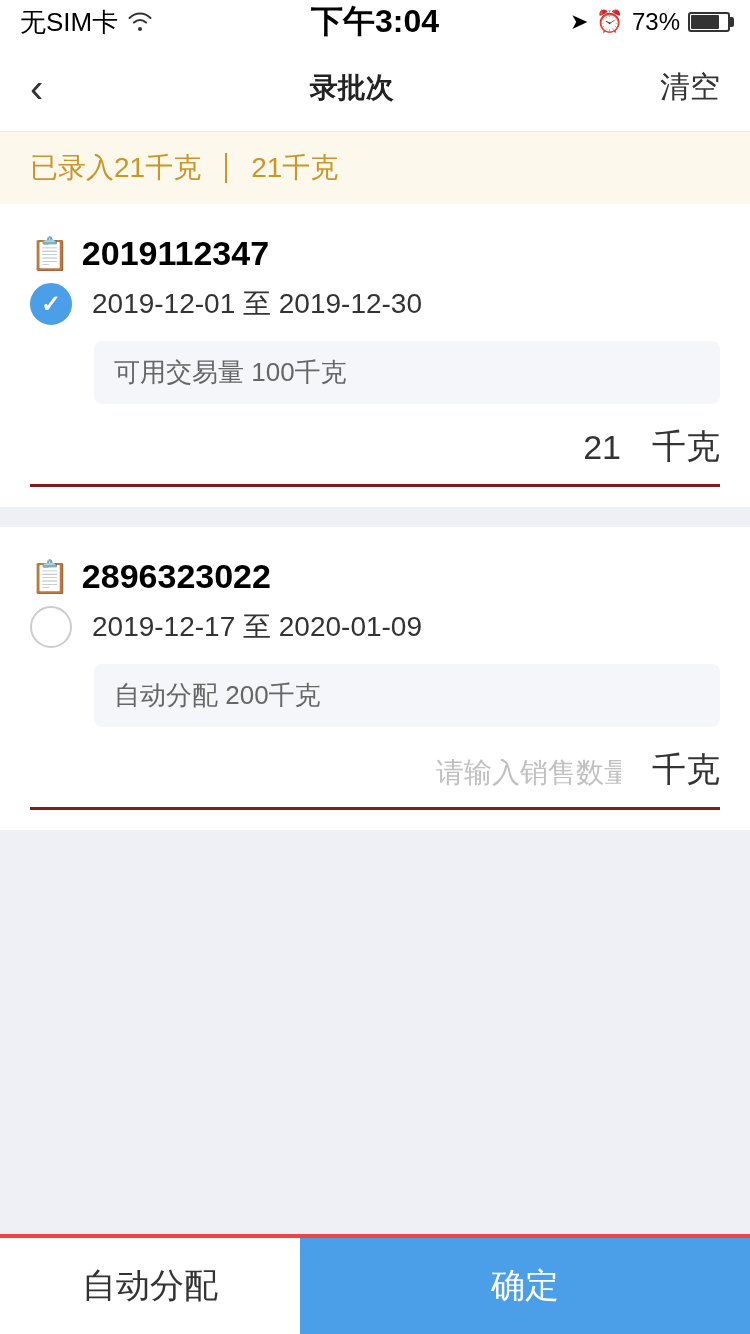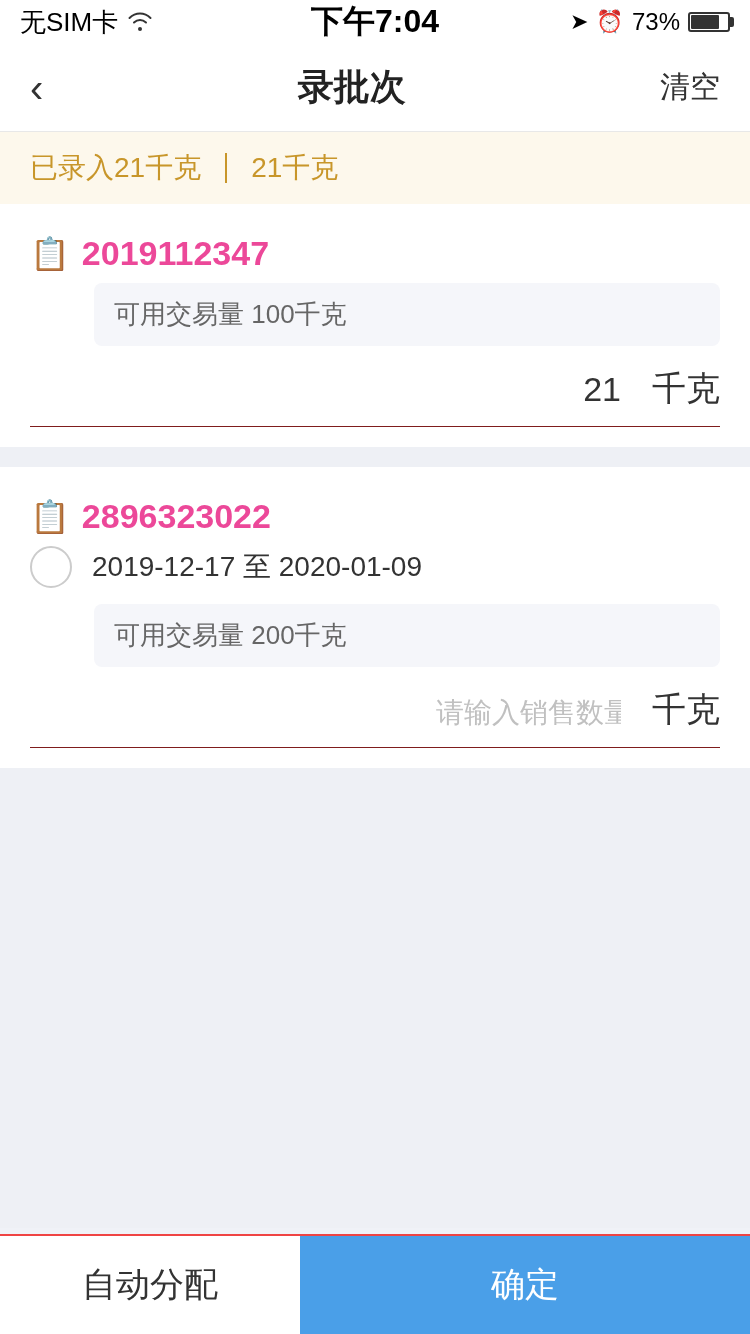--- a/index.html
+++ b/index.html
@@ -82,21 +82,21 @@
       padding: 0 30px;
       border-bottom: 1px solid #e8e8e8;
     }
     .nav-back {
       font-size: 40px;
       color: #333;
       cursor: pointer;
       line-height: 1;
     }
     .nav-title {
-      font-size: 36px;
+      font-size: 28px;
       font-weight: 600;
       color: #222;
     }
     .nav-clear {
       font-size: 30px;
       color: #333;
       cursor: pointer;
     }
 
     
@@ -141,21 +141,21 @@
       gap: 12px;
       margin-bottom: 10px;
     }
     .batch-icon {
       font-size: 32px;
       color: #555;
     }
     .batch-id {
       font-size: 34px;
       font-weight: 600;
-      color: #ec4899;
+      color: #000000;
     }
 
     .batch-date-row {
       display: flex;
       align-items: center;
       gap: 20px;
       margin-bottom: 16px;
     }
     .radio-btn {
       width: 42px;
@@ -195,21 +195,21 @@
       font-size: 26px;
       color: #666;
       margin-bottom: 20px;
     }
 
     .batch-input-row {
       display: flex;
       align-items: center;
       justify-content: flex-end;
       padding: 0 0 14px 0;
-      border-bottom: 1px solid #7f1d1d;
+      border-bottom: 3px solid #7f1d1d;
     }
     .batch-input {
       text-align: right;
       font-size: 34px;
       color: #333;
       border: none;
       outline: none;
       background: transparent;
       width: 200px;
     }
@@ -231,21 +231,21 @@
 
     
     .bottom-bar {
       position: fixed;
       bottom: 0;
       left: 0;
       width: 750px;
       height: 100px;
       display: flex;
       background: #fff;
-      border-top: 2px solid #ef4444;
+      border-top: 4px solid #ef4444;
     }
     .btn-auto {
       flex: 1;
       height: 100%;
       background: #fff;
       border: none;
       font-size: 34px;
       color: #333;
       cursor: pointer;
       display: flex;
@@ -278,21 +278,21 @@
   <div class="status-left">
     <span>无SIM卡</span>
     <span>
       <svg width="28" height="20" viewBox="0 0 28 20" fill="none">
         <path d="M14 16a2 2 0 110 4 2 2 0 010-4z" fill="#333"></path>
         <path d="M8 11.5C9.8 9.8 11.8 9 14 9s4.2.8 6 2.5" stroke="#333" stroke-width="2" stroke-linecap="round" fill="none"></path>
         <path d="M3.5 7C6.5 4 10 2.5 14 2.5S21.5 4 24.5 7" stroke="#333" stroke-width="2" stroke-linecap="round" fill="none"></path>
       </svg>
     </span>
   </div>
-  <div class="status-center">下午7:04</div>
+  <div class="status-center">下午3:04</div>
   <div class="status-right">
     <span style="font-size:22px;">➤</span>
     <span style="font-size:22px;">⏰</span>
     <span style="font-size:24px;">73%</span>
     <div class="battery-bar">
       <div class="battery-fill"></div>
     </div>
   </div>
 </div>
 
@@ -307,39 +307,43 @@
   <div class="info-divider"></div>
   <span class="info-text-value">21千克</span>
 </div>
 
 <div class="content">
   <div class="batch-item">
     <div class="batch-header">
       <span class="batch-icon">📋</span>
       <span class="batch-id">2019112347</span>
     </div>
+    <div class="batch-date-row">
+      <div class="radio-btn selected"></div>
+      <span class="batch-date">2019-12-01 至 2019-12-30</span>
+    </div>
     <div class="batch-qty-box">可用交易量 100千克</div>
     <div class="batch-input-row">
       <input class="batch-input" type="number" value="21" style="">
       <span class="batch-unit">千克</span>
     </div>
   </div>
 
   <div class="section-separator"></div>
 
   <div class="batch-item">
     <div class="batch-header">
       <span class="batch-icon">📋</span>
       <span class="batch-id">2896323022</span>
     </div>
     <div class="batch-date-row">
       <div class="radio-btn unselected"></div>
       <span class="batch-date">2019-12-17 至 2020-01-09</span>
     </div>
-    <div class="batch-qty-box">可用交易量 200千克</div>
+    <div class="batch-qty-box">自动分配 200千克</div>
     <div class="batch-input-row">
       <input class="batch-input" type="number" placeholder="请输入销售数量" style="">
       <span class="batch-unit">千克</span>
     </div>
   </div>
 </div>
 
 <div class="empty-area"></div>
 
 <div class="bottom-bar">

